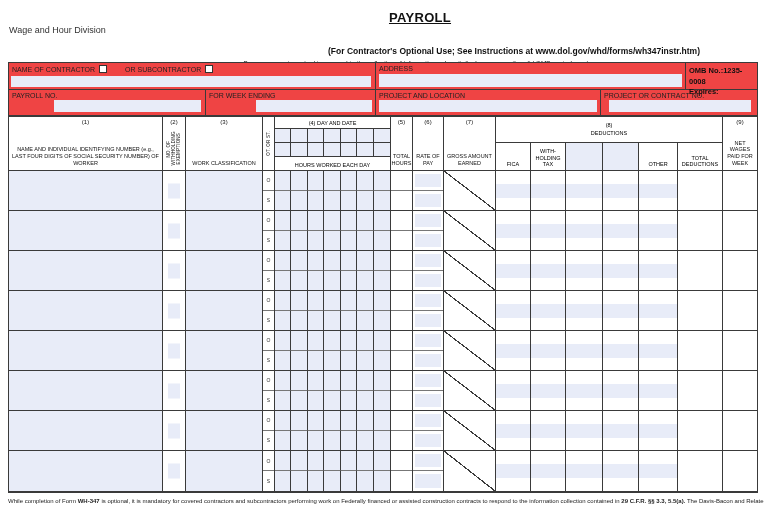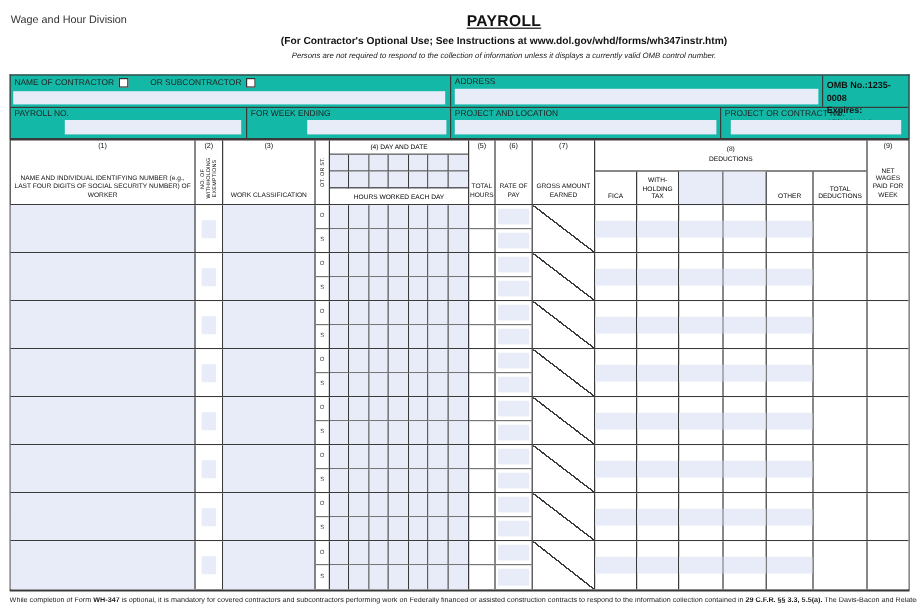--- a/index.html
+++ b/index.html
@@ -9,41 +9,41 @@
     --navy:#1d2e79;
     --red:#c1272d;
   }
   *{margin:0;padding:0;box-sizing:border-box;}
   body{font-family:"Liberation Sans",sans-serif;background:#fff;}
   .page{position:relative;width:768px;height:506px;background:#fff;overflow:hidden;}
 
   
   .dol-header{position:absolute;left:9px;top:9px;}
   .agency{font-size:13px;font-weight:bold;color:#222;}
-  .division{font-size:9px;color:#333;margin-top:2px;}
+  .division{font-size:9px;color:#333;margin-top:16px;}
   .center-header{position:absolute;left:140px;top:10px;width:560px;text-align:center;color:#111;}
   .payroll-title{font-size:13px;font-weight:bold;letter-spacing:0.3px;text-decoration:underline;}
-  .payroll-sub{font-size:8.5px;font-weight:bold;margin-top:4px;}
+  .payroll-sub{font-size:8.5px;font-weight:bold;margin-top:21px;text-align:right;}
   .payroll-note{font-size:6.5px;font-style:italic;margin-top:4px;color:#222;}
 
   .logo{position:absolute;right:8px;top:3px;width:116px;text-align:center;}
   .logo-row{display:flex;align-items:center;justify-content:center;height:36px;}
   .stripes{display:flex;flex-direction:column;justify-content:center;gap:2px;margin-right:2px;}
   .stripe{height:6px;background:var(--red);border-radius:1px 6px 2px 6px;transform:rotate(-7deg);}
   .stripe.s1{width:18px;}
   .stripe.s2{width:22px;}
   .stripe.s3{width:23px;}
   .whd-text{font-size:31px;font-weight:800;color:var(--navy);letter-spacing:-2px;line-height:1;transform:scaleY(0.95);}
   .whd-d{position:relative;display:inline-block;}
   .whd-star{position:absolute;color:#fff;font-size:11px;left:55%;top:52%;transform:translate(-50%,-50%);letter-spacing:0;}
   .logo-caption{font-family:"Liberation Serif",serif;font-weight:bold;font-size:8.5px;color:var(--red);white-space:nowrap;margin-top:1px;}
   .revision{font-size:8.5px;color:#3c3c3c;margin-top:2px;}
 
   
-  .formbox{position:absolute;left:8px;top:62px;width:750px;border:1px solid var(--line);border-bottom:none;background:#14b8a6;}
+  .formbox{position:absolute;left:8px;top:62px;width:750px;border:1px solid var(--line);border-bottom:none;background:#ef4444;}
   .frow{display:flex;}
   .frow.a{height:27px;border-bottom:1px solid var(--line);}
   .frow.b{height:26px;border-bottom:1px solid var(--line);}
   .fcell{position:relative;border-right:1px solid var(--line);font-size:7px;color:#222;padding:2px 3px;}
   .fcell:last-child{border-right:none;}
   .labelrow{display:flex;align-items:center;gap:4px;}
   .checkbox{width:8px;height:8px;border:1px solid #333;background:#fff;display:inline-block;flex:none;}
   .fstrip{position:absolute;background:var(--input);}
   .ombbox{font-size:7.5px;font-weight:bold;line-height:1.4;padding-top:3px;color:#111;}
 

